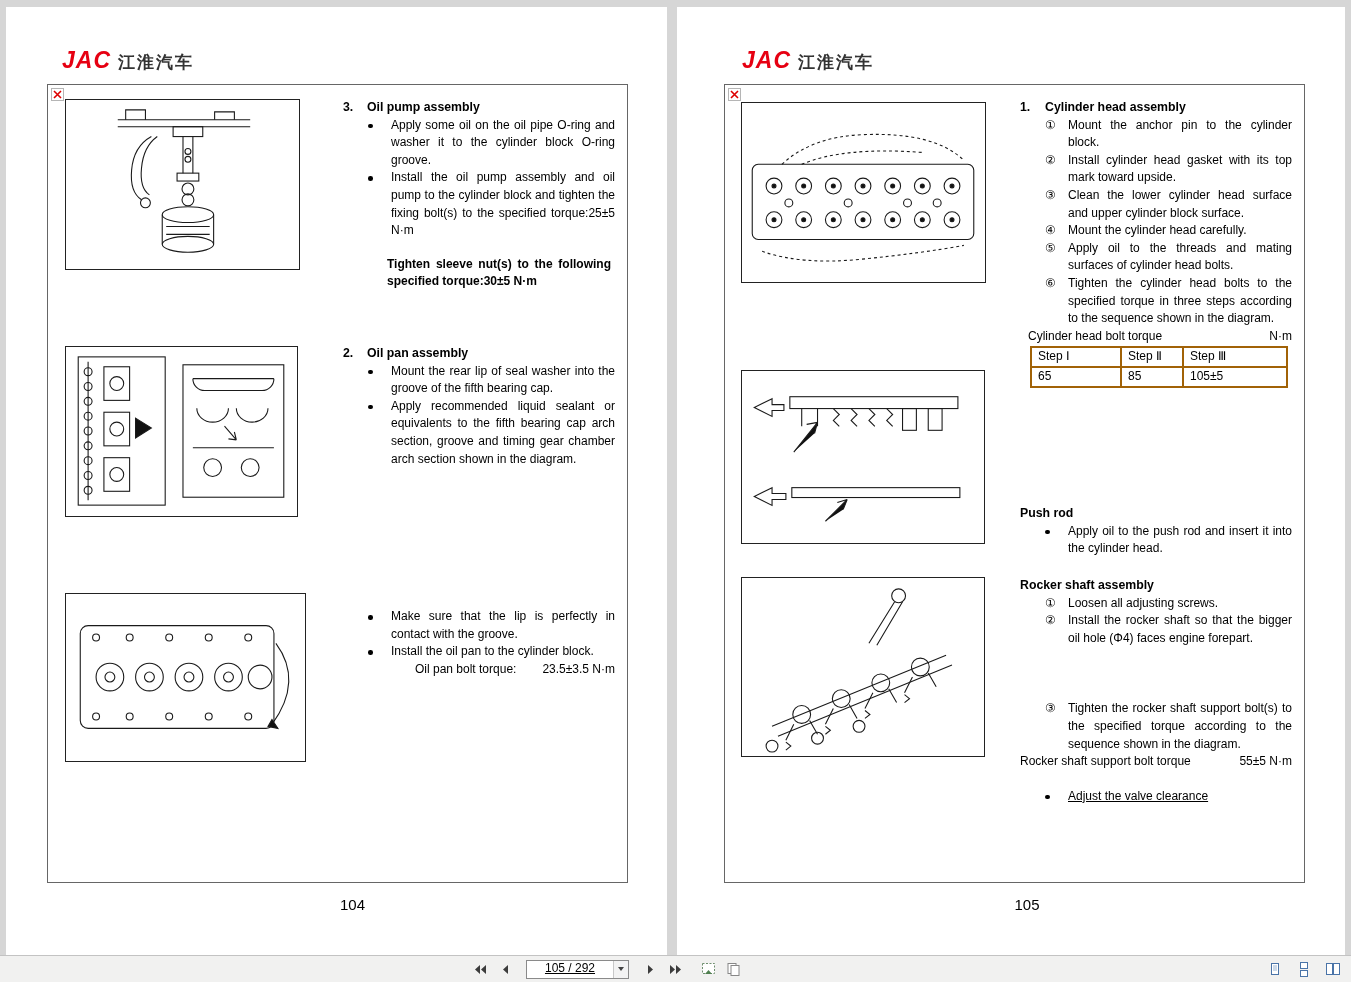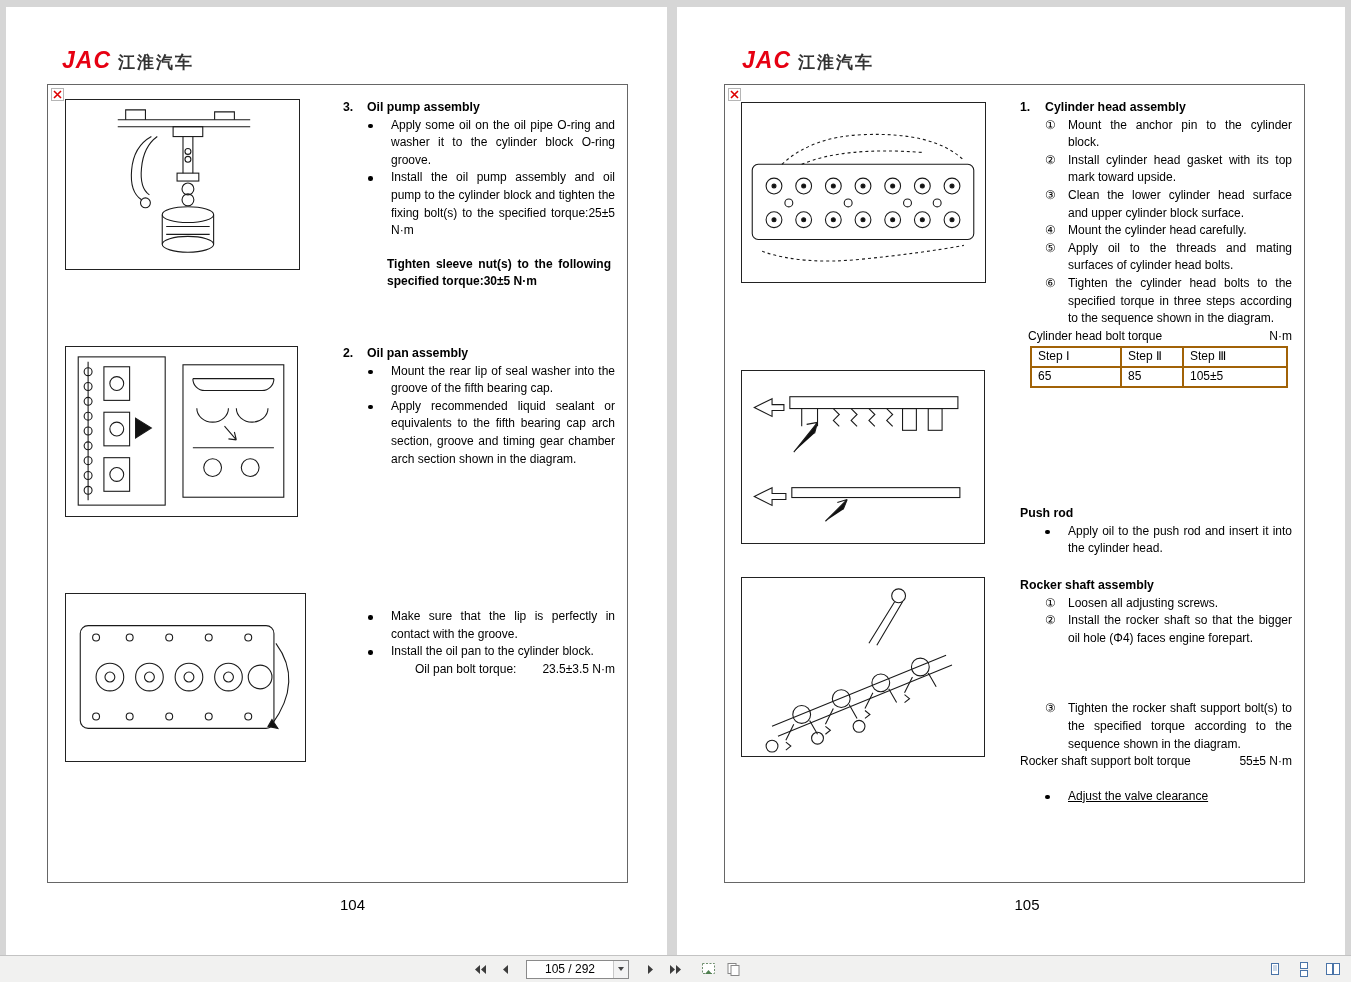--- a/index.html
+++ b/index.html
@@ -53,21 +53,21 @@
   .bolt-table td { border:2px solid #a16207; font-size:12px; padding:0 6px; height:19px; }
   .bolt-table td.c1 { width:90px; }
   .bolt-table td.c2 { width:62px; }
   .bolt-table td.c3 { width:104px; }
 
   .page-num { position:absolute; left:16px; width:100%; top:889px; text-align:center; font-size:15px; }
 
   .toolbar { position:absolute; left:0; bottom:0; width:100%; height:27px; background:#f1f1f0; border-top:1px solid #c3c3c3; }
   .tb-center { position:absolute; left:470px; top:0; height:100%; display:flex; align-items:center; gap:5px; }
   .tb-btn { width:20px; height:20px; display:flex; align-items:center; justify-content:center; cursor:pointer; border-radius:2px; }
-  .page-combo { display:flex; align-items:center; height:19px; border:1px solid #8a8a8a; background:#fff; margin:18px 6px; }
+  .page-combo { display:flex; align-items:flex-start; height:19px; border:1px solid #8a8a8a; background:#fff; margin:18px 6px;text-decoration:underline; }
   .page-combo input { width:86px; height:15px; border:none; outline:none; font-size:12px; text-align:center; font-family:"Liberation Sans",sans-serif; }
   .combo-arrow { width:15px; height:17px; border-left:1px solid #c8c8c8; display:flex; align-items:center; justify-content:center; background:#f3f3f3; cursor:pointer; }
   .combo-arrow::after { content:""; border-left:3.5px solid transparent; border-right:3.5px solid transparent; border-top:4.5px solid #444; }
   .tb-right { position:absolute; right:8px; top:0; height:100%; display:flex; align-items:center; gap:9px; }
 </style>
 </head>
 <body>
 
 <div class="page page-left">
   <div class="logo">

